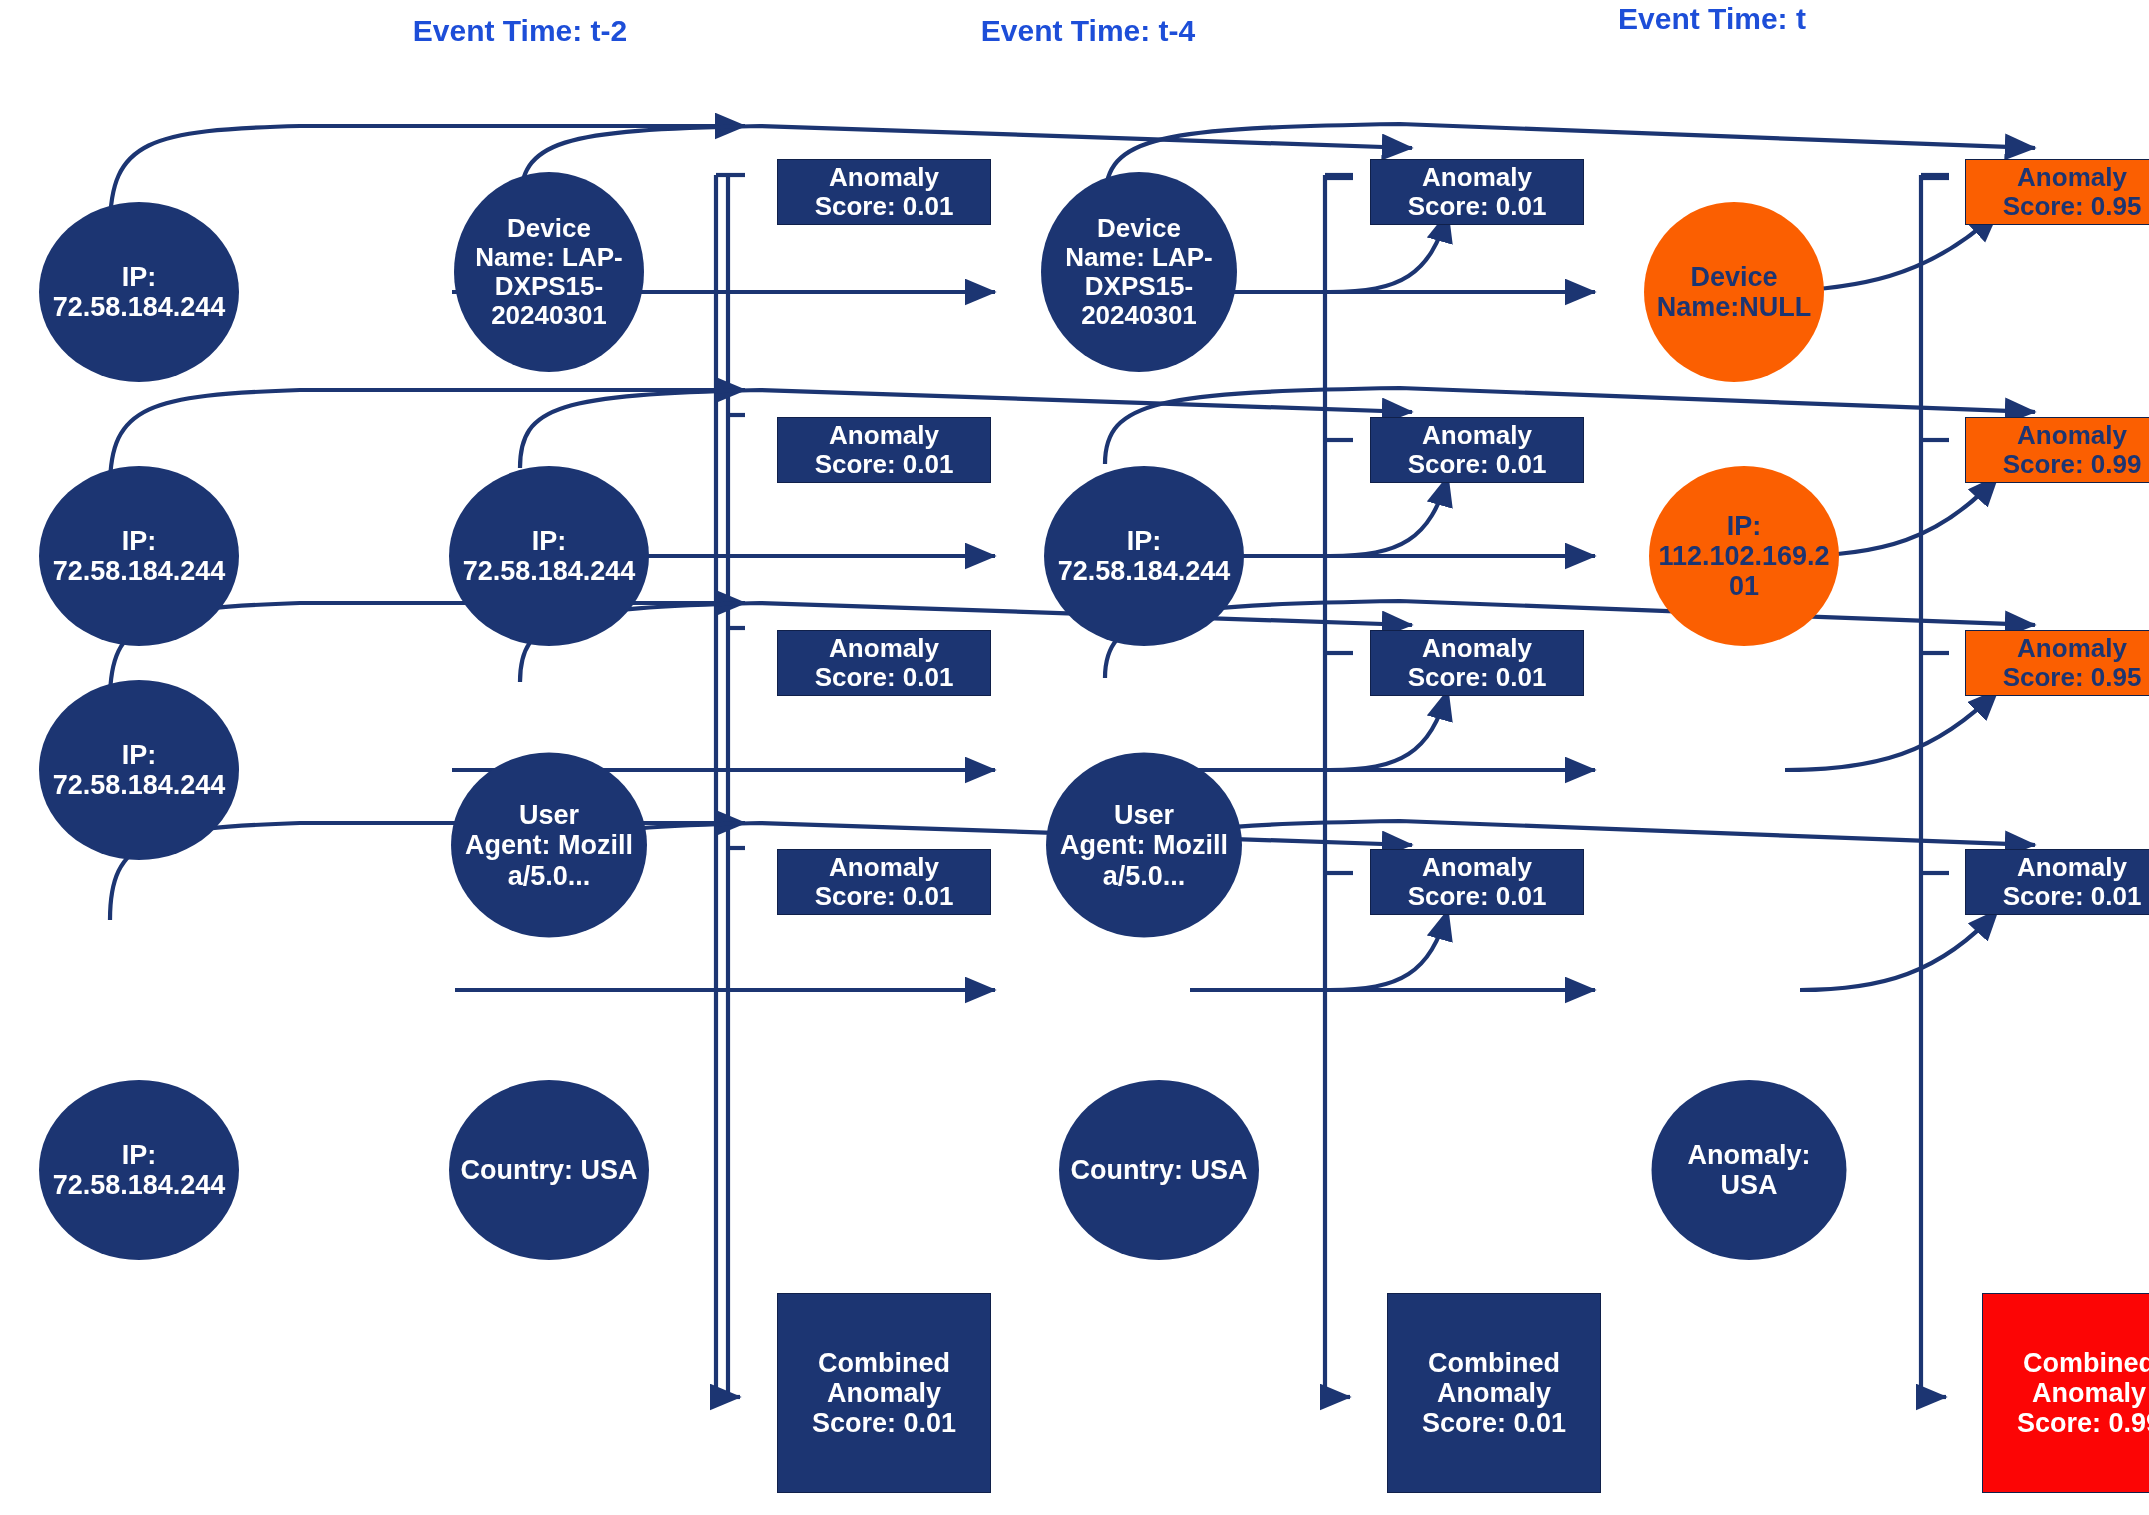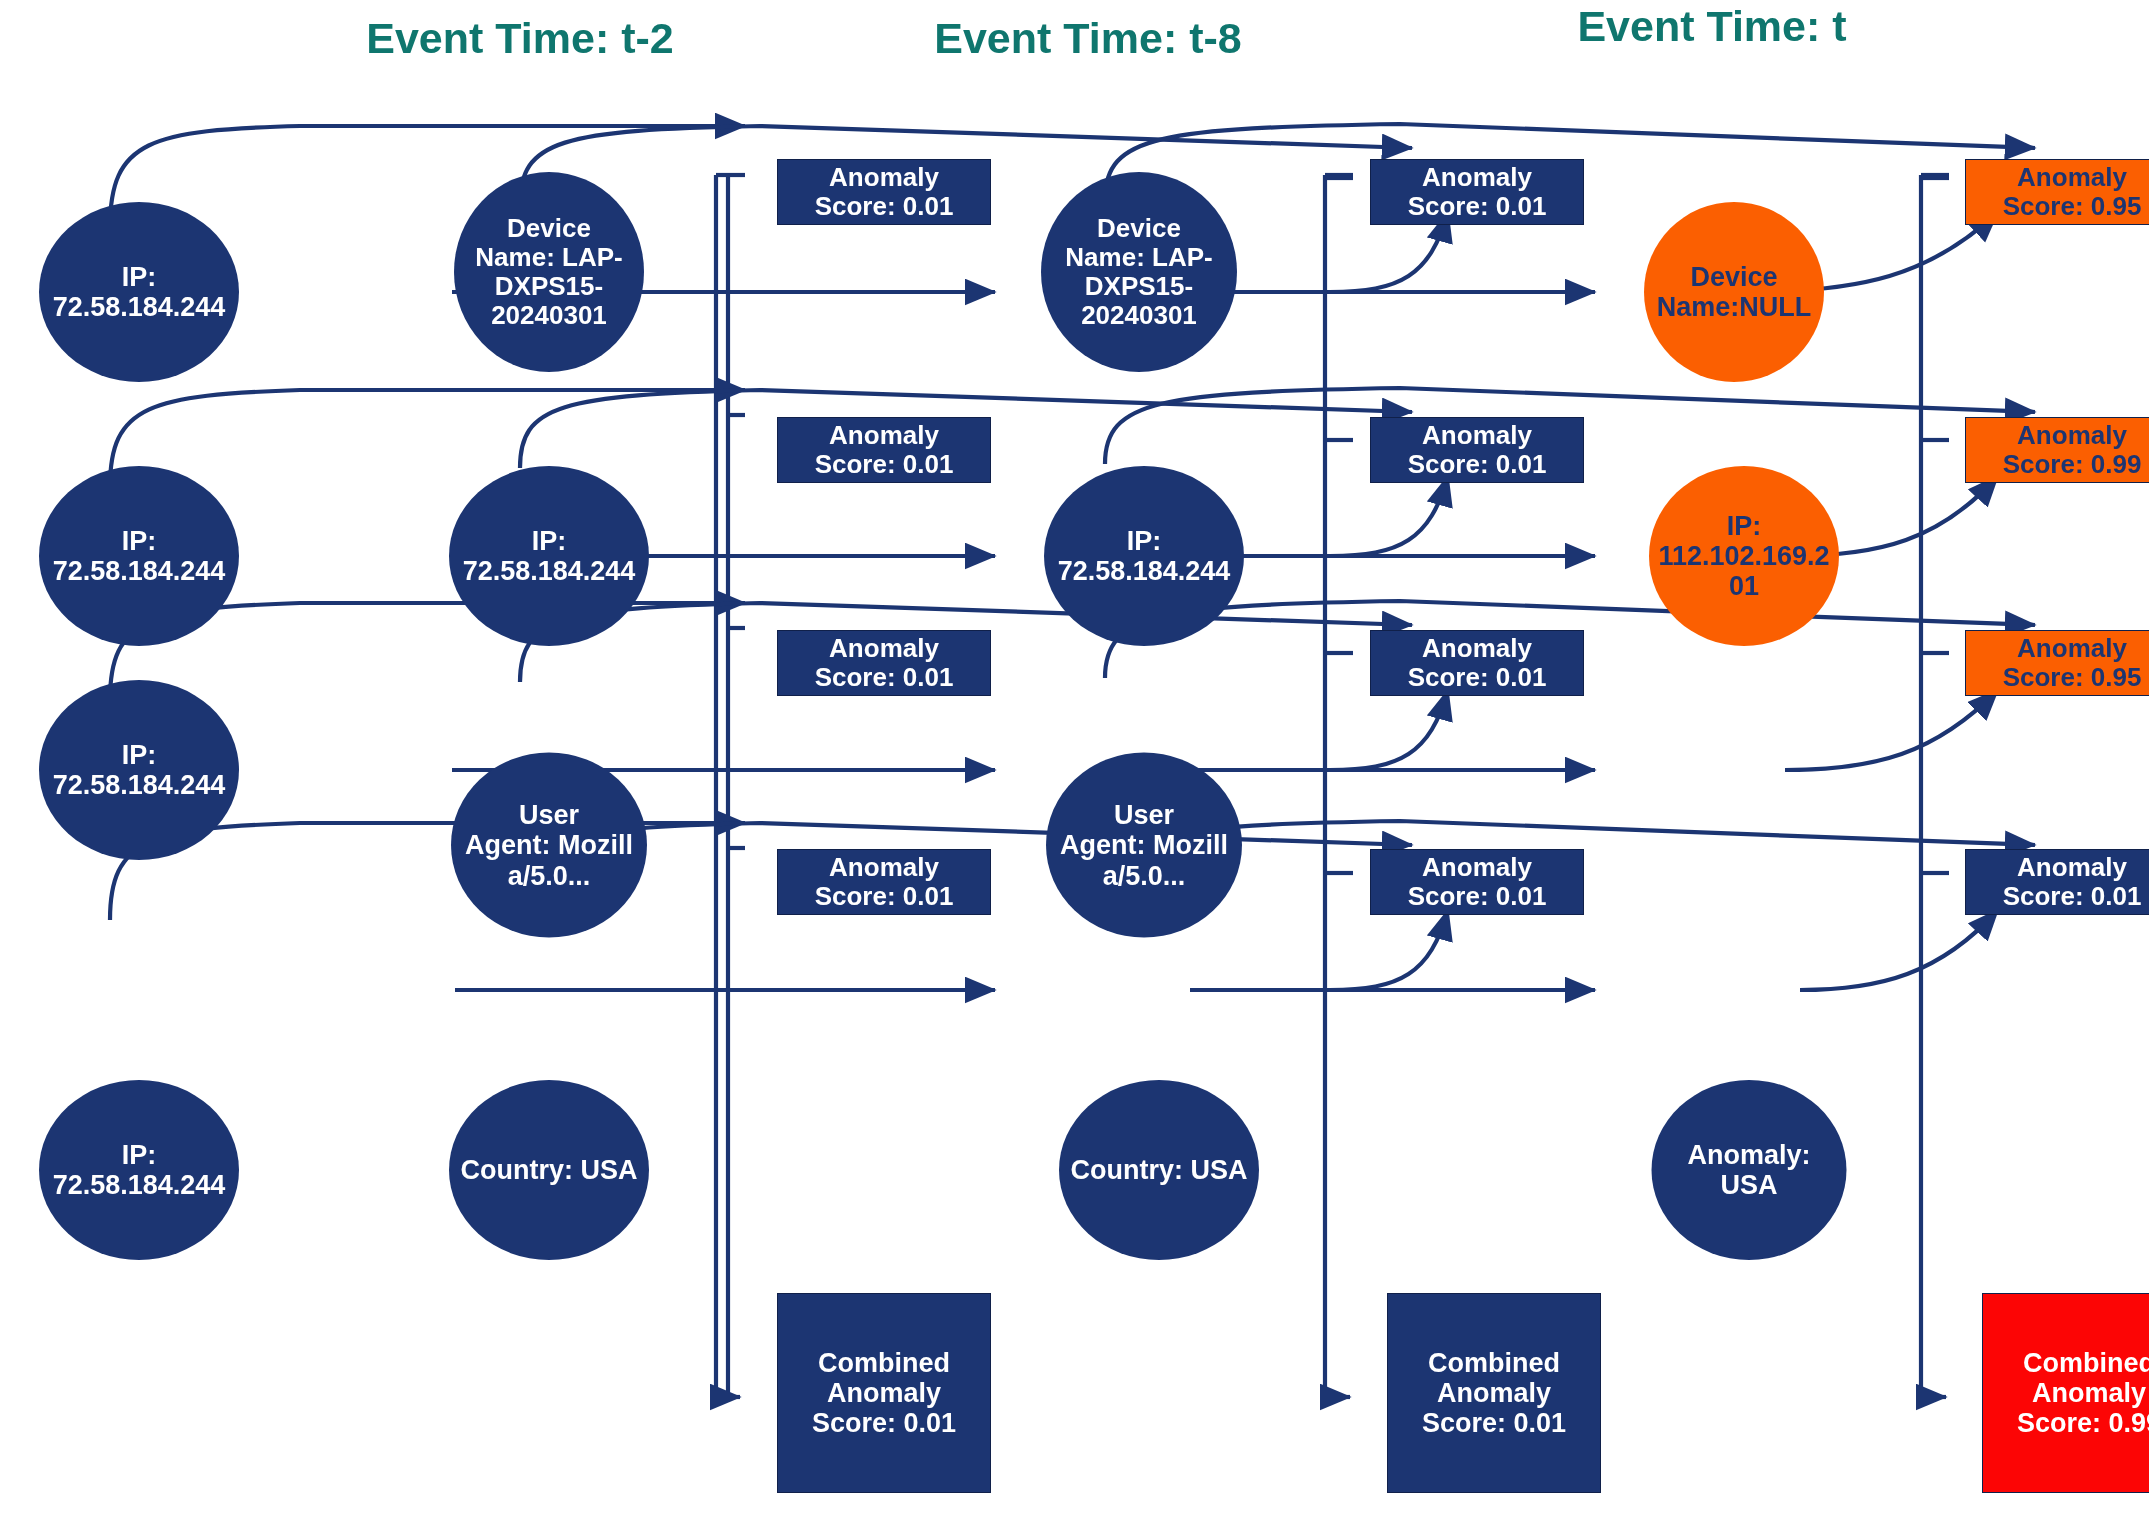--- a/index.html
+++ b/index.html
@@ -17,23 +17,23 @@
   }
   #edges {
     position: absolute;
     left: 0; top: 0;
     width: 2149px;
     height: 1515px;
     pointer-events: none;
   }
   .col-header {
     position: absolute;
-    font-size: 43px;
+    font-size: 30px;
     font-weight: bold;
-    color: #0f766e;
+    color: #1d4ed8;
     white-space: nowrap;
     text-align: center;
     transform: translateX(-50%);
   }
   .node {
     position: absolute;
     display: flex;
     align-items: center;
     justify-content: center;
     text-align: center;
@@ -150,21 +150,21 @@
       <path d="M1325,653 L1353,653"></path>
       <path d="M1325,873 L1353,873"></path>
       <path d="M1921,178 L1949,178"></path>
       <path d="M1921,440 L1949,440"></path>
       <path d="M1921,653 L1949,653"></path>
       <path d="M1921,873 L1949,873"></path>
     </g>
   </svg>
 
   <div class="col-header" style="left:520px; top:14px;">Event Time: t-2</div>
-  <div class="col-header" style="left:1088px; top:14px;">Event Time: t-8</div>
+  <div class="col-header" style="left:1088px; top:14px;">Event Time: t-4</div>
   <div class="col-header" style="left:1712px; top:2px;">Event Time: t</div>
 
   <div class="node ellipse blue" style="left:110px; top:292px; width:200px; height:180px; font-size:27px;">
     <span style="white-space:pre-line">IP:
 72.58.184.244</span>
   </div>
 
   <div class="node ellipse blue" style="left:520px; top:272px; width:190px; height:200px; font-size:26px;">
     <span style="white-space:pre-line">Device
 Name: LAP-

